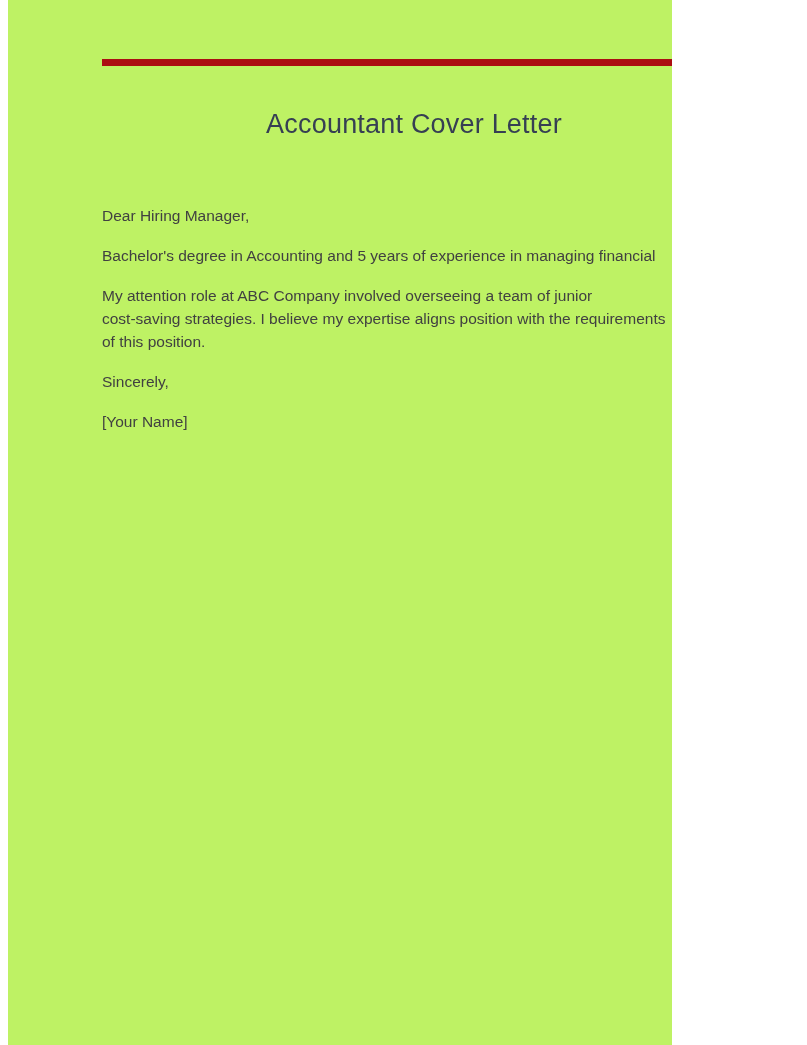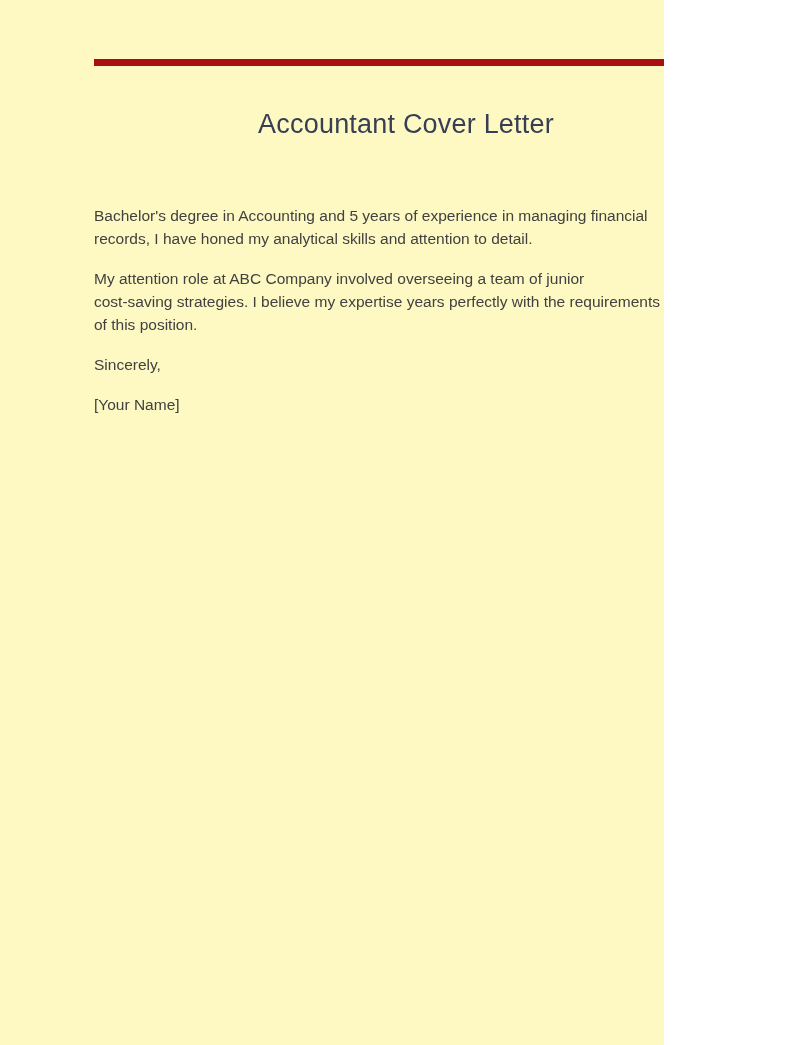--- a/index.html
+++ b/index.html
@@ -6,22 +6,23 @@
   html, body {
     width: 807px;
     height: 1045px;
     background: #ffffff;
     font-family: "Liberation Sans", "DejaVu Sans", sans-serif;
   }
   .page {
     position: relative;
     width: 664px;
     height: 1045px;
-    background: #fef9c3;
+    background: #bef264;
     overflow: hidden;
+    margin-left: 8px;
   }
   .content {
     position: absolute;
     left: 94px;
     top: 0;
     width: 624px;
   }
   .accent-bar {
     margin-top: 59px;
     width: 622px;
@@ -53,29 +54,29 @@
 
 <div class="page">
   <div class="content">
 
     <div class="accent-bar" data-bind-style="background:page.accent_color" style="background: rgb(171, 14, 18);"></div>
 
     <h1 class="title" data-bind="page.heading" data-bind-style="color:page.heading_color" style="color: rgb(54, 63, 83);">Accountant Cover Letter</h1>
 
     <div class="letter" data-bind-style="color:page.body_text_color" style="color: rgb(65, 65, 65);">
 
+      <p data-bind="letter.salutation">Dear Hiring Manager,</p>
 
       <p>
         <span class="line" data-bind="letter.body.0.lines.1">Bachelor's degree in Accounting and 5 years of experience in managing financial</span>
-        <span class="line" data-bind="letter.body.0.lines.2">records, I have honed my analytical skills and attention to detail.</span>
       </p>
 
       <p>
         <span class="line" data-bind="letter.body.1.lines.0">My attention role at ABC Company involved overseeing a team of junior</span>
-        <span class="line" data-bind="letter.body.1.lines.2">cost-saving strategies. I believe my expertise years perfectly with the requirements</span>
+        <span class="line" data-bind="letter.body.1.lines.2">cost-saving strategies. I believe my expertise aligns position with the requirements</span>
         <span class="line" data-bind="letter.body.1.lines.3">of this position.</span>
       </p>
 
       <p>
       </p>
 
       <p data-bind="letter.closing">Sincerely,</p>
 
       <p data-bind="letter.signature">[Your Name]</p>
 

